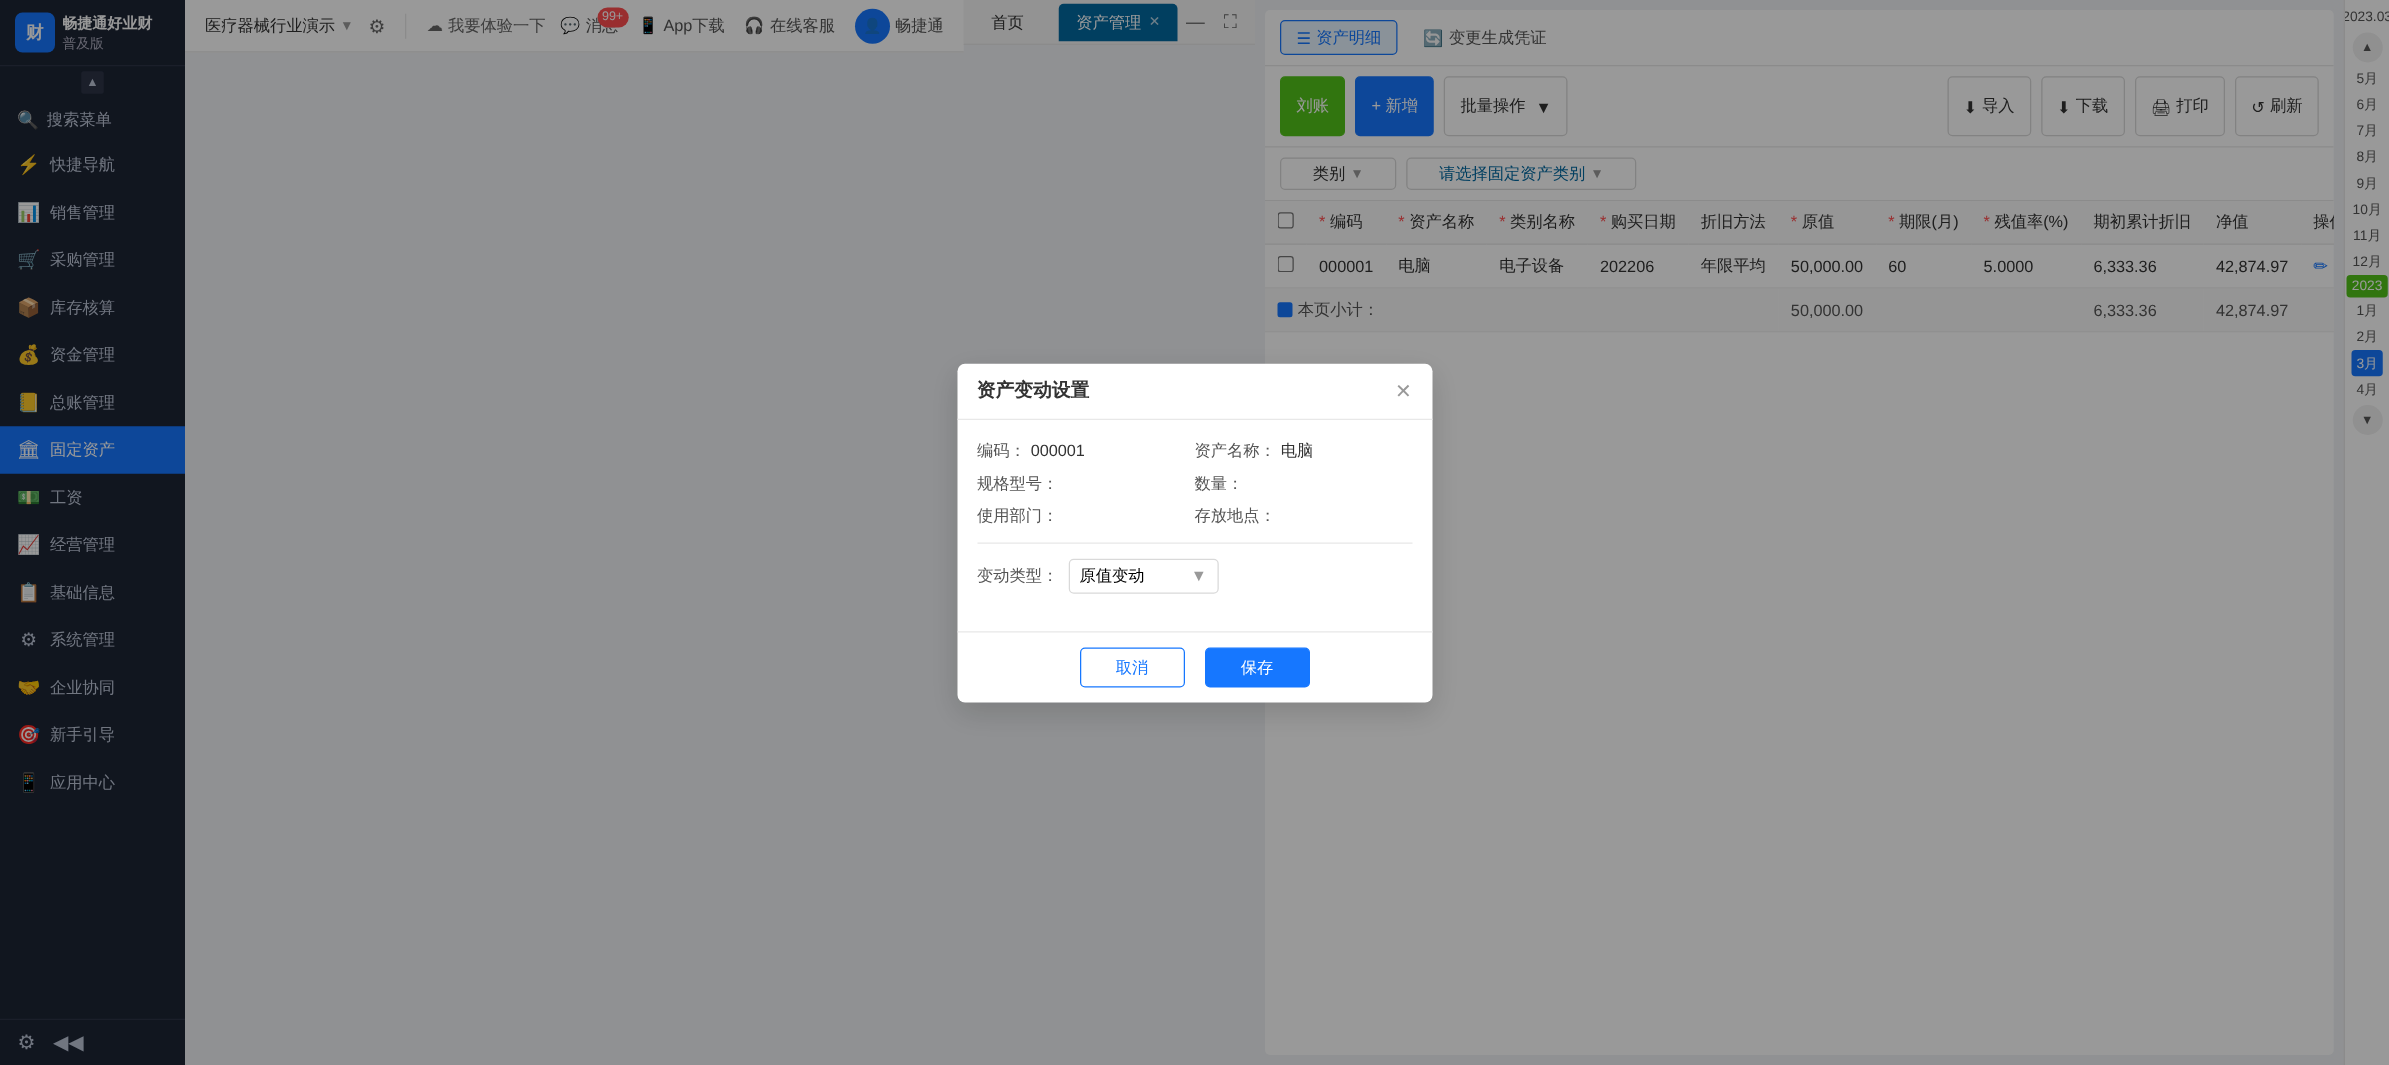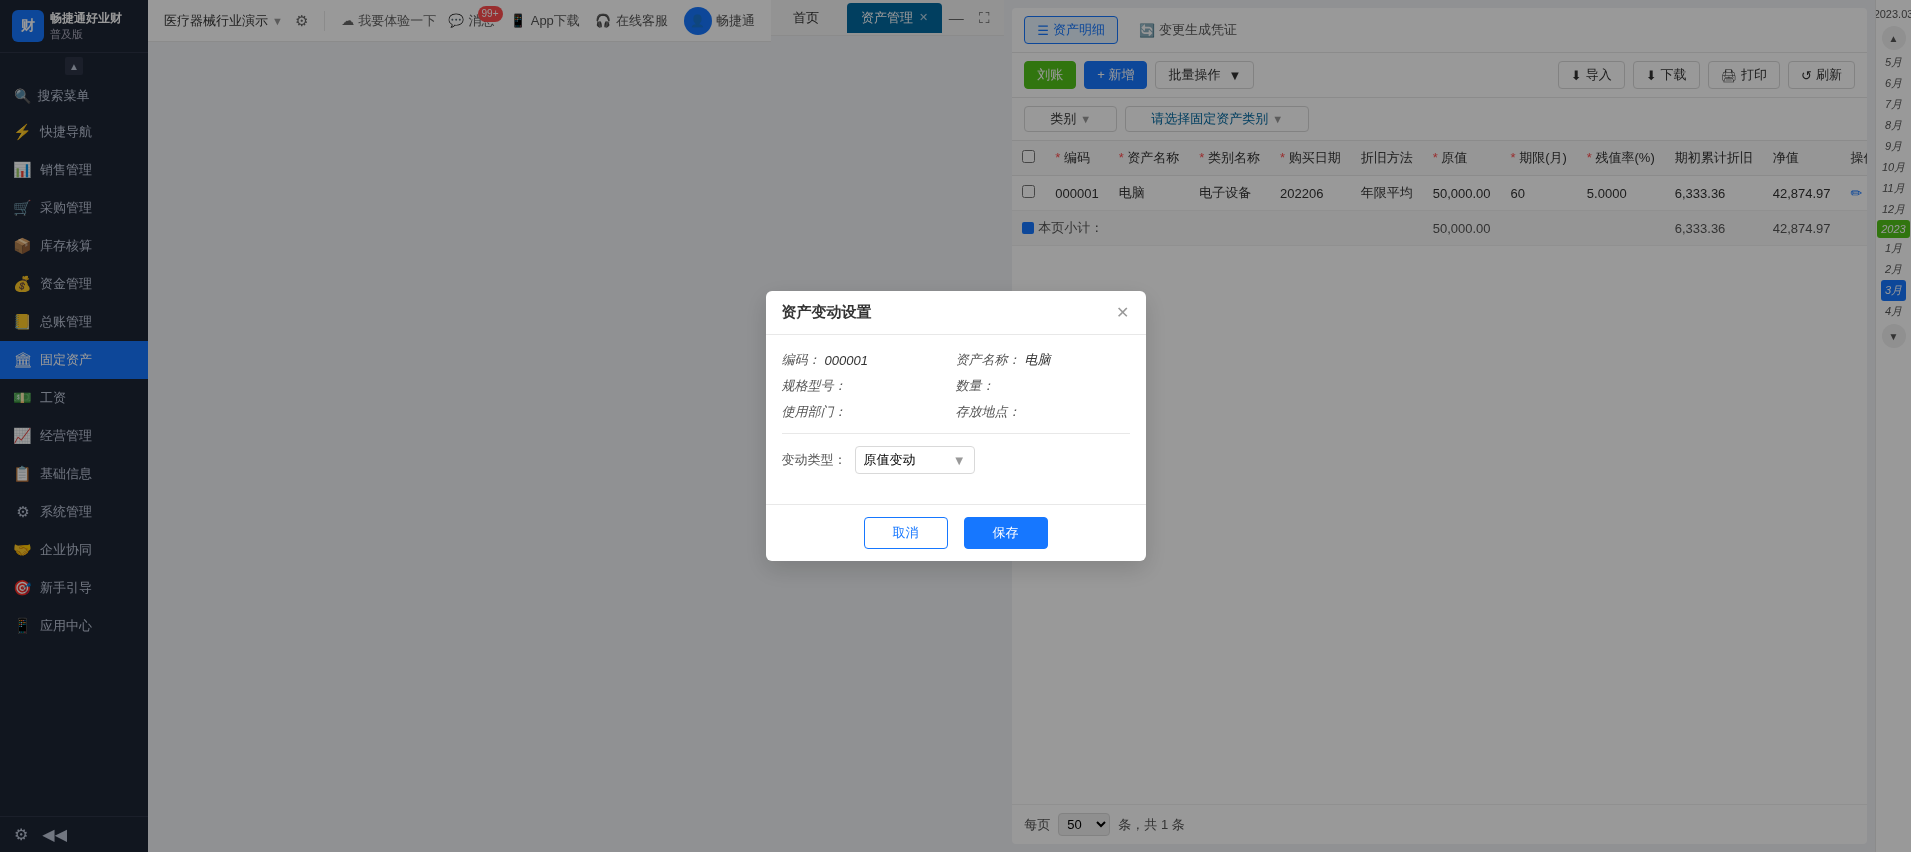--- a/index.html
+++ b/index.html
@@ -51,21 +51,21 @@
 
     
     .subtabs { display: flex; align-items: center; padding: 8px 12px; gap: 8px; border-bottom: 1px solid #e8e8e8; }
     .subtab { padding: 4px 12px; border-radius: 4px; cursor: pointer; font-size: 13px; display: flex; align-items: center; gap: 4px; color: #555; border: 1px solid transparent; }
     .subtab.active { background: #e6f4ff; border-color: #1677ff; color: #1677ff; }
     .subtab-icon { font-size: 13px; }
 
     
     .toolbar { display: flex; align-items: center; padding: 8px 12px; gap: 8px; border-bottom: 1px solid #e8e8e8; }
     .toolbar-right { margin-left: auto; display: flex; align-items: center; gap: 8px; }
-    .btn { padding: 4px 12px; border-radius: 4px; border: 1px solid #d9d9d9; background: #fff; color: #333; cursor: pointer; font-size: 13px; display: inline-flex; align-items: center; gap: 4px; }
+    .btn { padding: 14px 12px; border-radius: 4px; border: 1px solid #d9d9d9; background: #fff; color: #333; cursor: pointer; font-size: 13px; display: inline-flex; align-items: center; gap: 4px; }
     .btn-primary { background: #1677ff; color: #fff; border-color: #1677ff; }
     .btn-green { background: #52c41a; color: #fff; border-color: #52c41a; }
     .btn-dropdown { display: flex; align-items: center; }
 
     
     .filter-row { display: flex; align-items: center; padding: 8px 12px; gap: 8px; border-bottom: 1px solid #e8e8e8; }
     .filter-select { display: flex; align-items: center; gap: 4px; border: 1px solid #d9d9d9; border-radius: 4px; padding: 3px 25px; font-size: 13px; color: #333; background: #fff; cursor: pointer; min-width: 80px; }
     .filter-select-wide { min-width: 160px; }
     .filter-arrow { color: #999; font-size: 11px; }
 
@@ -82,36 +82,36 @@
     .subtotal-label { display: flex; align-items: center; gap: 4px; color: #555; }
     .subtotal-icon { width: 12px; height: 12px; background: #1677ff; border-radius: 2px; display: inline-block; }
 
     
     .pagination { padding: 8px 12px; display: flex; align-items: center; gap: 8px; font-size: 13px; color: #555; border-top: 1px solid #f0f0f0; }
     .page-size-select { border: 1px solid #d9d9d9; border-radius: 4px; padding: 2px 4px; font-size: 13px; }
 
     
     .right-cal { width: 36px; background: #fff; border-left: 1px solid #e8e8e8; display: flex; flex-direction: column; align-items: center; padding: 4px 0; flex-shrink: 0; overflow-y: auto; }
     .cal-header { font-size: 11px; color: #555; padding: 4px 0; text-align: center; }
-    .cal-month { font-size: 11px; color: #555; padding: 3px 0; text-align: center; cursor: pointer; font-style: italic; }
+    .cal-month { font-size: 11px; color: #555; padding: 3px 0; text-align: center; cursor: pointer; }
     .cal-month.current { background: #1677ff; color: #fff; border-radius: 3px; padding: 3px 4px; }
     .cal-month.active-green { background: #52c41a; color: #fff; border-radius: 3px; padding: 3px 4px; }
     .cal-btn { width: 24px; height: 24px; background: #f0f0f0; border-radius: 50%; display: flex; align-items: center; justify-content: center; cursor: pointer; color: #555; font-size: 10px; margin: 2px 0; }
 
     
     .overlay { position: fixed; top: 0; left: 0; width: 100%; height: 100%; background: rgba(0,0,0,0.4); z-index: 1000; display: flex; align-items: center; justify-content: center; }
 
     
     .modal { background: #fff; border-radius: 6px; width: 380px; box-shadow: 0 8px 24px rgba(0,0,0,0.15); }
     .modal-header { padding: 12px 16px; border-bottom: 1px solid #e8e8e8; display: flex; align-items: center; justify-content: space-between; }
     .modal-title { font-size: 15px; font-weight: bold; color: #333; }
     .modal-close { cursor: pointer; color: #999; font-size: 16px; }
     .modal-body { padding: 16px; }
     .modal-info-grid { display: grid; grid-template-columns: 1fr 1fr; gap: 8px 0; margin-bottom: 12px; }
-    .modal-info-item { display: flex; align-items: center; gap: 4px; font-size: 13px; color: #555; font-style: italic; }
+    .modal-info-item { display: flex; align-items: center; gap: 4px; font-size: 13px; color: #555; }
     .modal-info-label { color: #555; white-space: nowrap; }
     .modal-info-value { color: #333; }
     .modal-divider { height: 1px; background: #e8e8e8; margin: 12px 0; }
     .modal-field { display: flex; align-items: center; gap: 8px; margin-bottom: 14px; font-size: 13px; }
     .modal-field-label { color: #555; white-space: nowrap; min-width: 60px; }
     .modal-field-select { display: flex; align-items: center; border: 1px solid #d9d9d9; border-radius: 4px; padding: 4px 8px; min-width: 120px; gap: 4px; cursor: pointer; background: #fff; }
     .modal-field-input { border: 1px solid #d9d9d9; border-radius: 4px; padding: 4px 8px; min-width: 120px; color: #333; font-size: 13px; }
     .modal-field-input.placeholder { color: #bbb; }
     .modal-field-amount { color: #333; font-size: 13px; }
     .modal-footer { padding: 12px 16px; display: flex; align-items: center; justify-content: center; gap: 16px; border-top: 1px solid #e8e8e8; }
@@ -361,29 +361,20 @@
               <td></td>
               <td></td>
               <td>6,333.36</td>
               <td>42,874.97</td>
               <td></td>
             </tr>
           </tbody>
         </table>
       </div>
 
-      <div class="pagination">
-        <span>每页</span>
-        <select class="page-size-select">
-          <option>50</option>
-          <option>100</option>
-          <option>200</option>
-        </select>
-        <span>条，共 1 条</span>
-      </div>
     </div>
 
     <div class="right-cal">
       <div class="cal-header">2023.03</div>
       <div class="cal-btn">▲</div>
       <div class="cal-month">5月</div>
       <div class="cal-month">6月</div>
       <div class="cal-month">7月</div>
       <div class="cal-month">8月</div>
       <div class="cal-month">9月</div>

